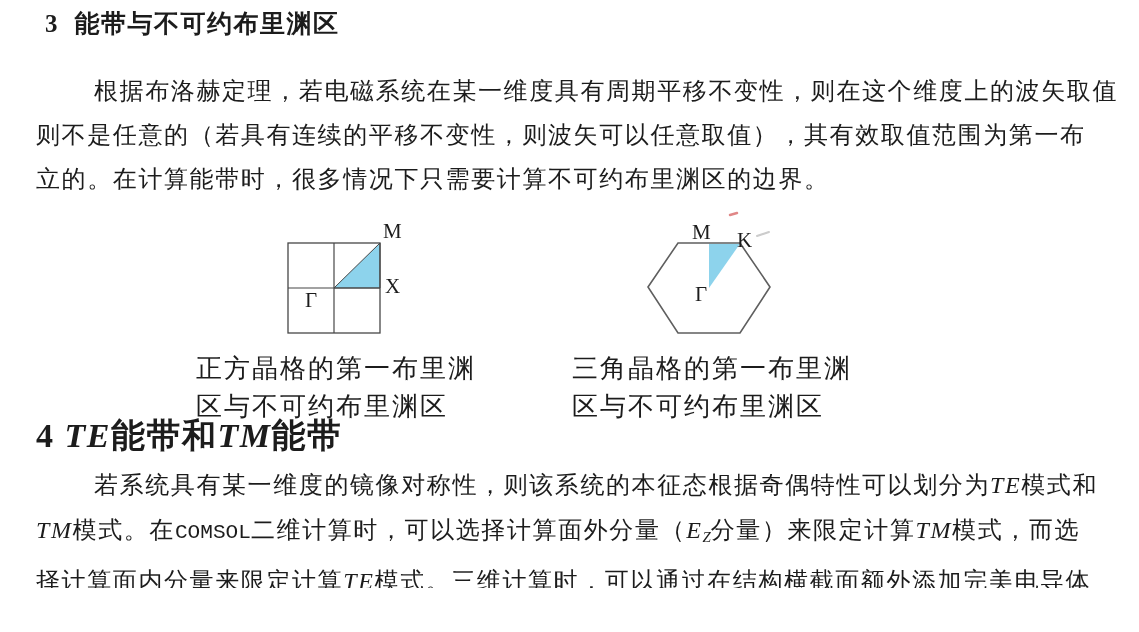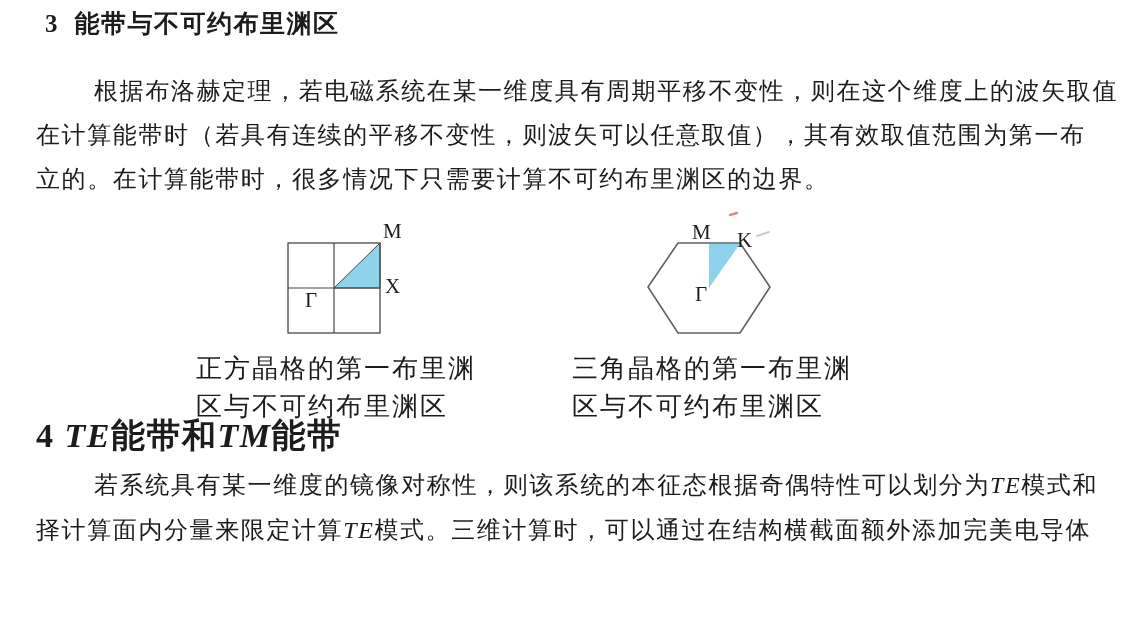--- a/index.html
+++ b/index.html
@@ -37,21 +37,21 @@
 </style>
 </head>
 <body>
 
 <div class="page">
 
   <div class="h3">3  能带与不可约布里渊区</div>
 
   <div class="para para1">
     <div class="line indent">根据布洛赫定理，若电磁系统在某一维度具有周期平移不变性，则在这个维度上的波矢取值</div>
-    <div class="line">在计算能带时（若具有连续的平移不变性，则波矢可以任意取值），其有效取值范围为第一布</div>
+    <div class="line">则不是任意的（若具有连续的平移不变性，则波矢可以任意取值），其有效取值范围为第一布</div>
     <div class="line">立的。在计算能带时，很多情况下只需要计算不可约布里渊区的边界。</div>
   </div>
 
   <svg class="fig-square" width="135" height="125" viewBox="0 0 135 125" xmlns="http://www.w3.org/2000/svg">
     <polygon points="64,68 110,23 110,68" stroke="#474747" stroke-width="1" fill="#8dd3ec"></polygon>
     <rect x="18" y="23" width="92" height="90" fill="none" stroke="#474747" stroke-width="1.3"></rect>
     <line x1="64" y1="23" x2="64" y2="113" stroke="#474747" stroke-width="1.2"></line>
     <line x1="18" y1="68" x2="110" y2="68" stroke="#474747" stroke-width="1.2"></line>
     <text x="113" y="18">M</text>
     <text x="115" y="73">X</text>
@@ -75,17 +75,18 @@
 
   <div class="caption cap2">
     <div class="line">三角晶格的第一布里渊</div>
     <div class="line">区与不可约布里渊区</div>
   </div>
 
   <div class="h4"><span>4 </span><span class="it">TE</span><span>能带和</span><span class="it">TM</span><span>能带</span></div>
 
   <div class="para para2">
     <div class="line indent"><span>若系统具有某一维度的镜像对称性，则该系统的本征态根据奇偶特性可以划分为</span><span class="it">TE</span><span>模式和</span></div>
+    <div class="line"><span class="it">TM</span><span>模式。在</span><span class="mono">COMSOL</span><span>二维计算时，可以选择计算面外分量（</span><span class="it">E</span><span class="it sub">Z</span><span>分量）来限定计算</span><span class="it">TM</span><span>模式，而选</span></div>
     <div class="line"><span>择计算面内分量来限定计算</span><span class="it">TE</span><span>模式。三维计算时，可以通过在结构横截面额外添加完美电导体</span></div>
   </div>
 
 
 </div>
 
 </body></html>

